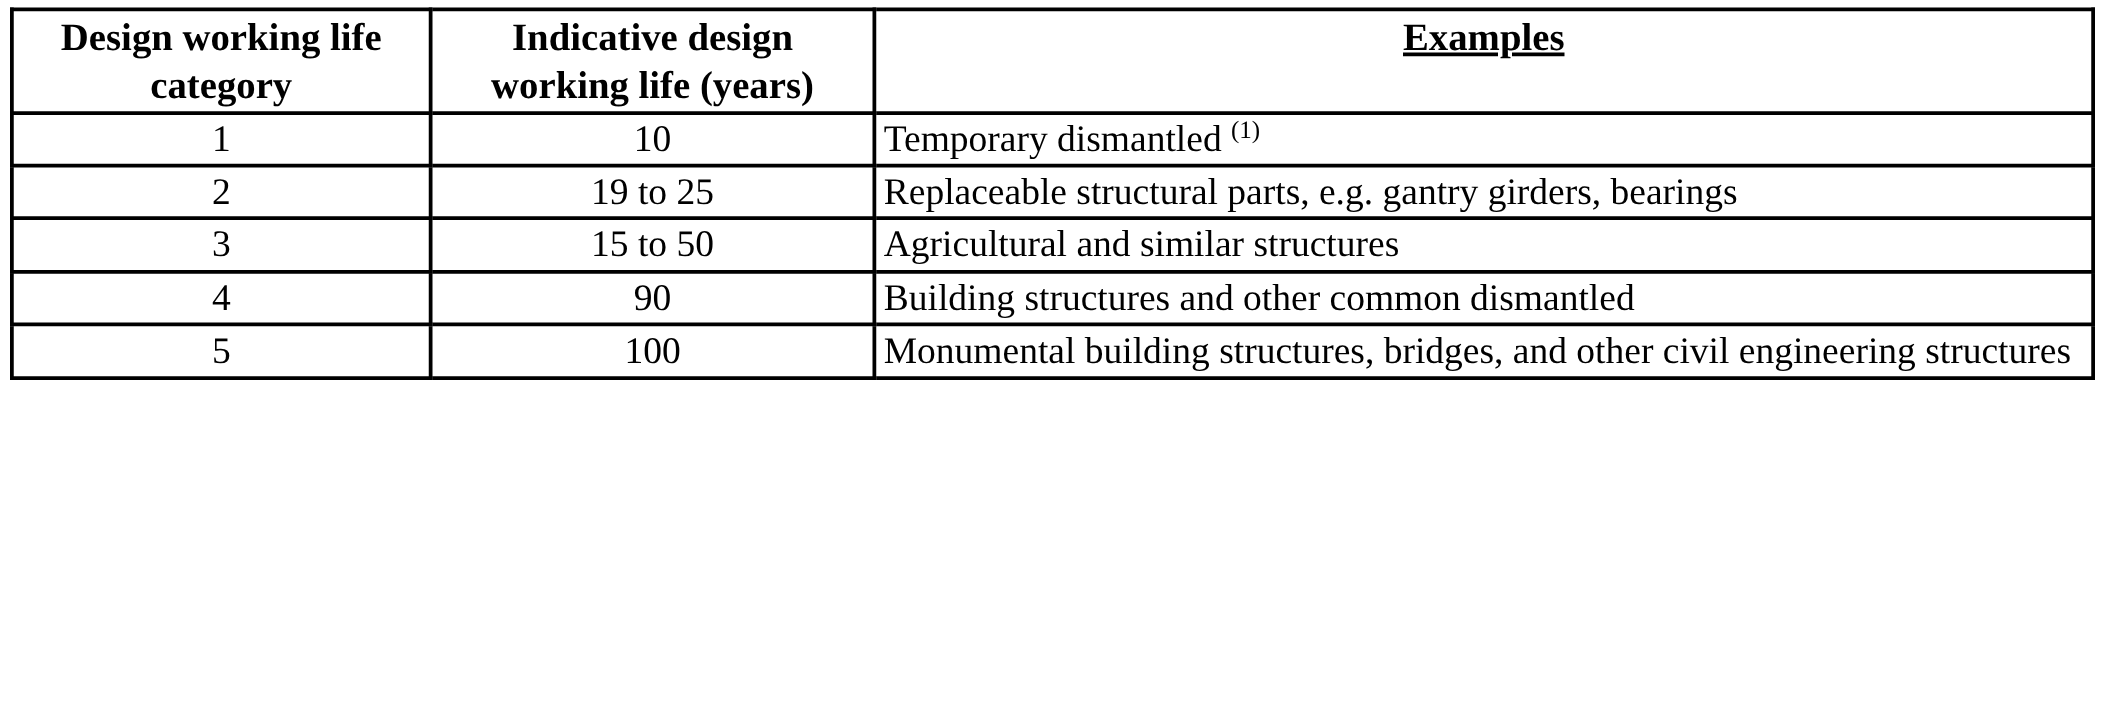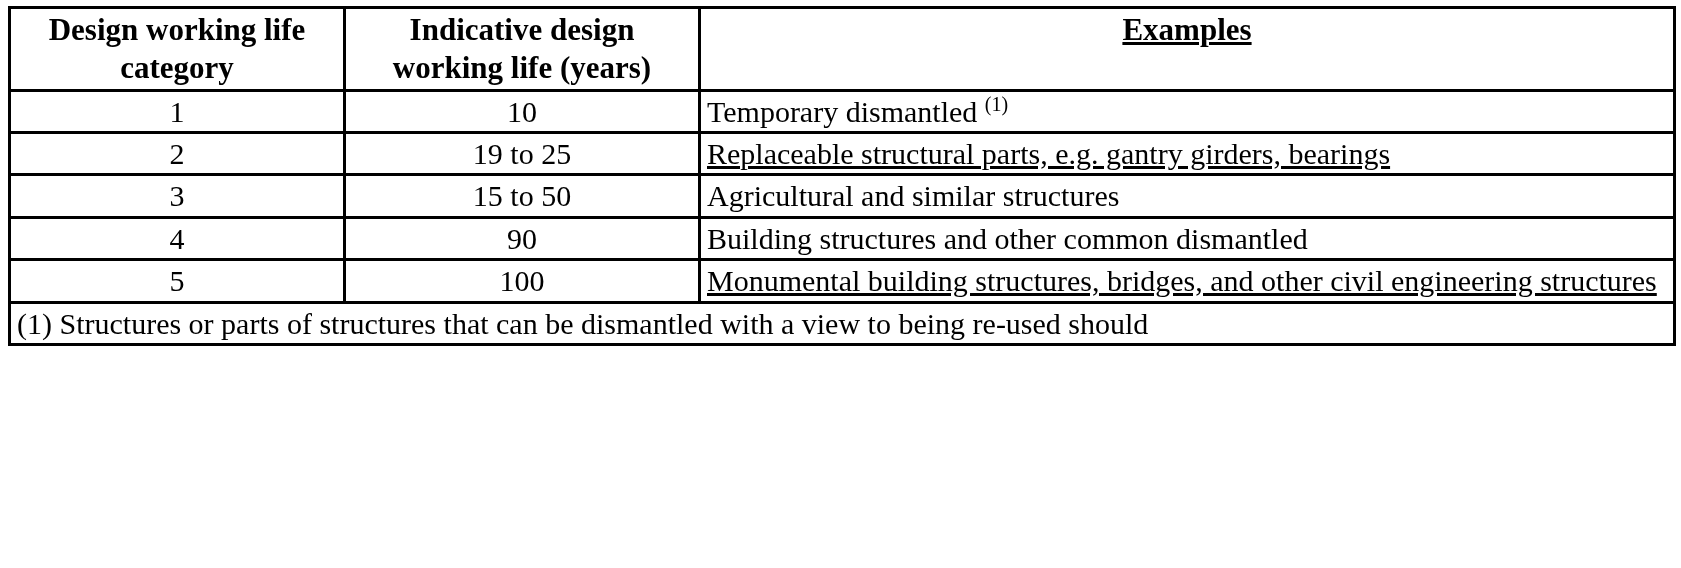--- a/index.html
+++ b/index.html
@@ -55,21 +55,20 @@
     font-weight: normal;
   }
   td.desc {
     text-align: justify;
     text-align-last: left;
     padding-left: 14px;
     padding-right: 12px;
   }
   td.desc.justified {
     text-align: justify;
-    text-decoration: underline;
   }
   sup.fn {
     font-size: 20px;
     vertical-align: super;
     line-height: 0;
   }
   td.footnote {
     text-align: justify;
     padding-left: 14px;
     padding-right: 10px;
@@ -114,18 +113,15 @@
       <tr>
         <td class="num">4</td>
         <td class="num">90</td>
         <td class="desc">Building structures and other common dismantled</td>
       </tr>
       <tr>
         <td class="num">5</td>
         <td class="num">100</td>
         <td class="desc justified">Monumental building structures, bridges, and other civil engineering structures</td>
       </tr>
-      <tr>
-        <td class="footnote" colspan="3">(1) Structures or parts of structures that can be dismantled with a view to being re-used should</td>
-      </tr>
     </tbody>
   </table>
 </div>
 
 </body></html>

